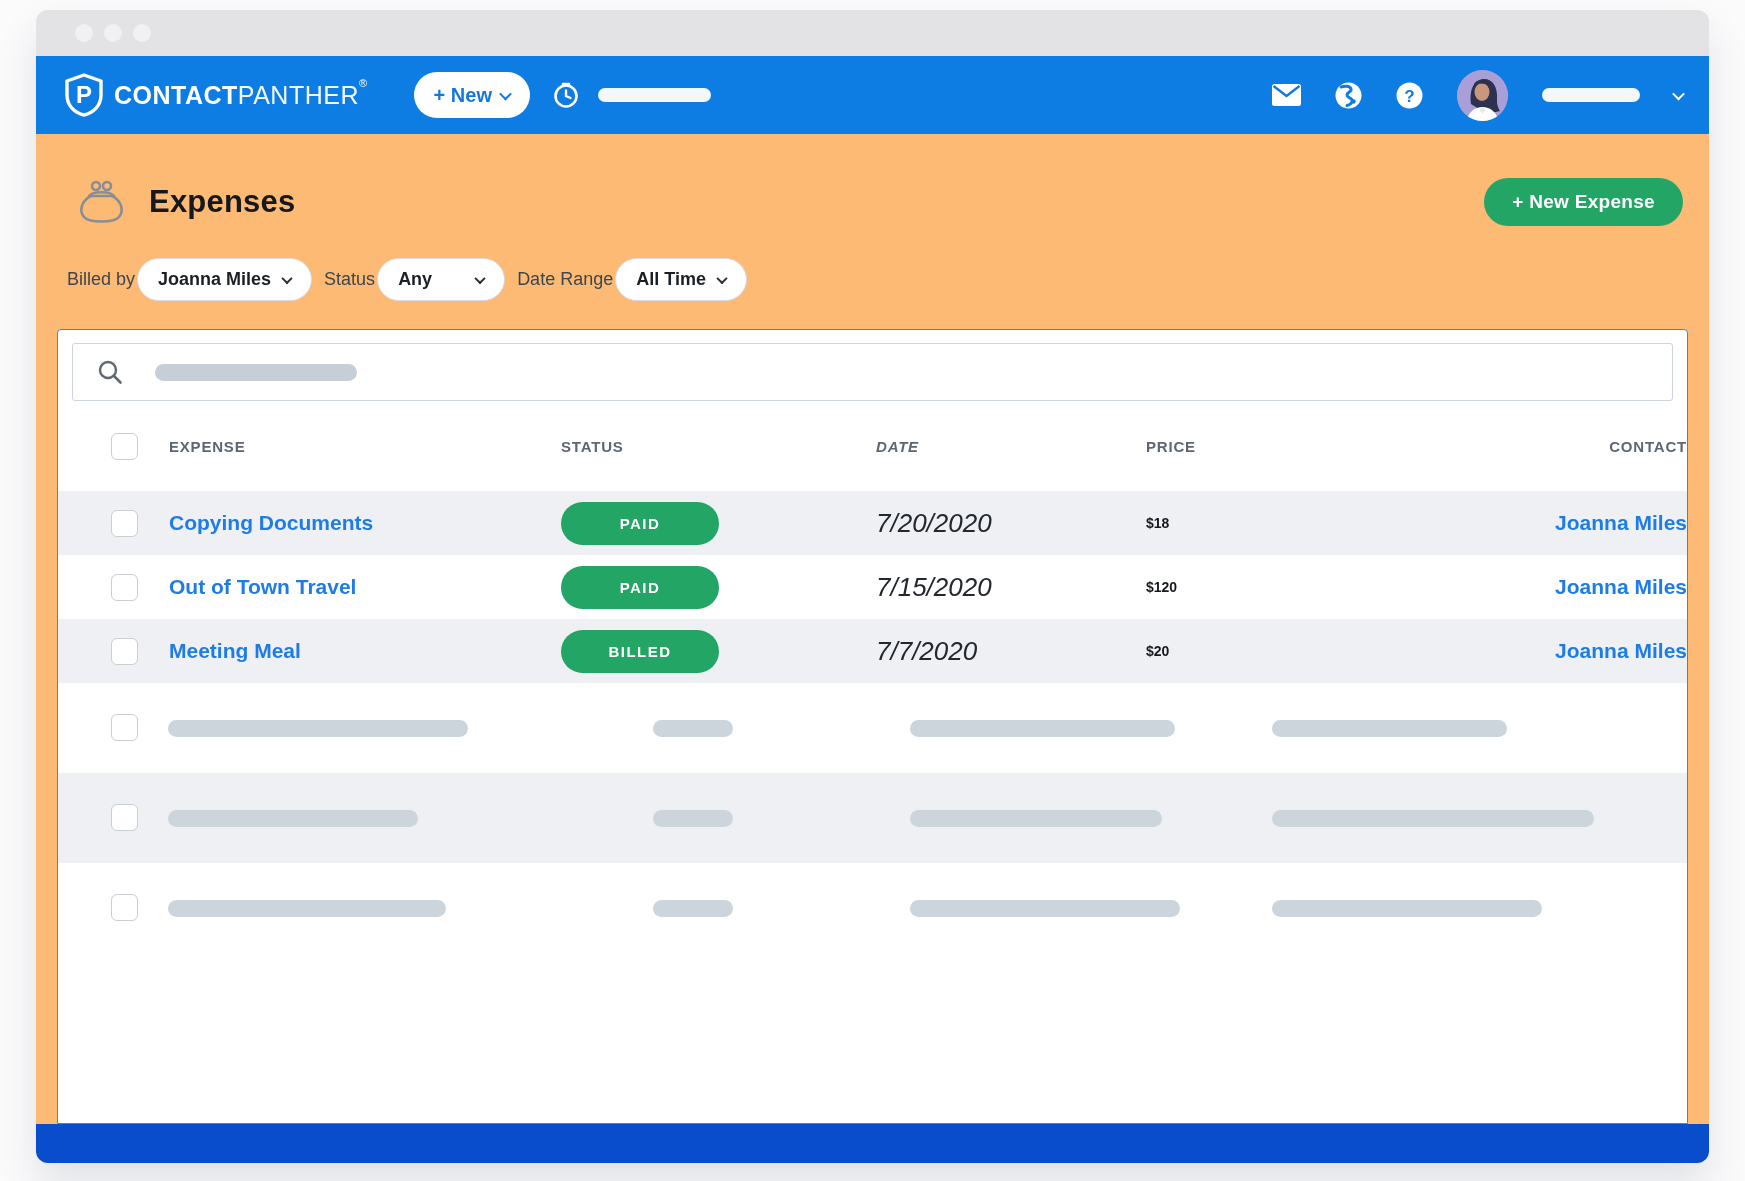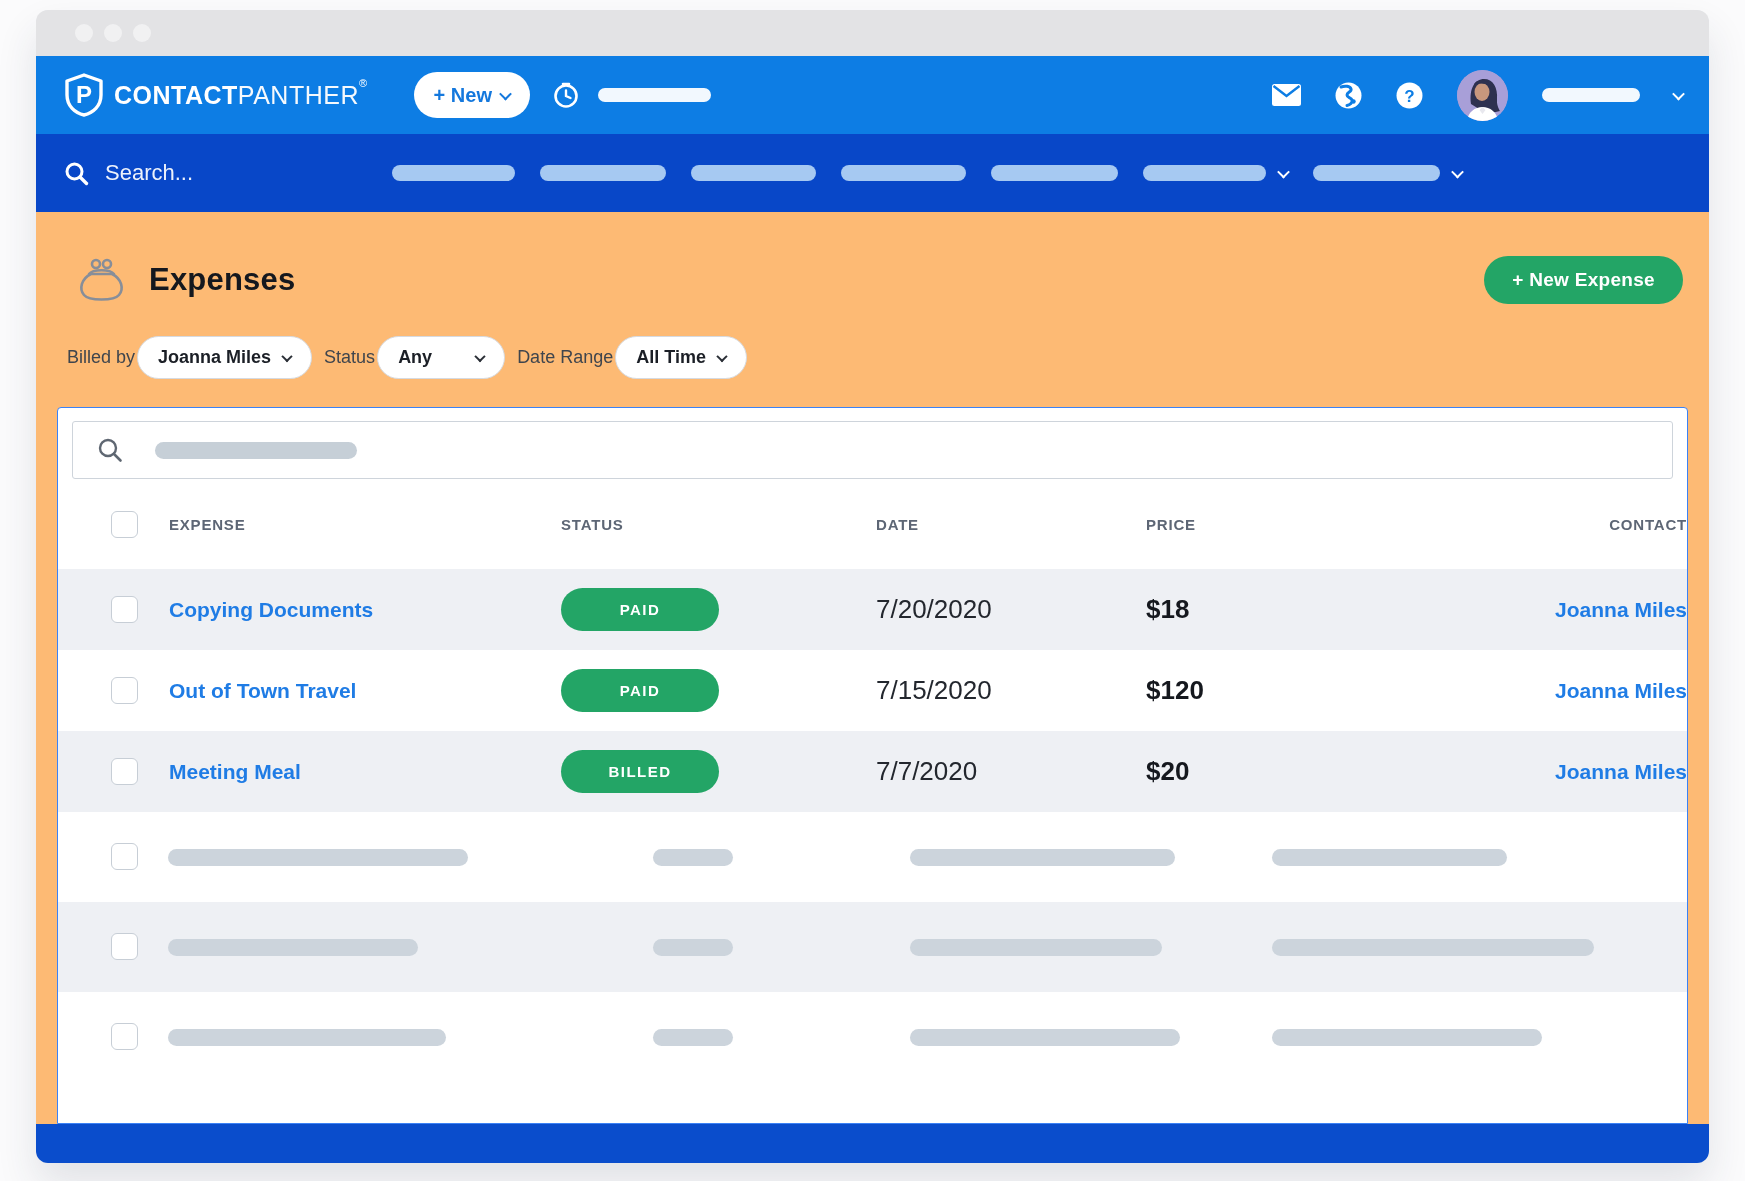--- a/index.html
+++ b/index.html
@@ -61,31 +61,31 @@
   .table-search { margin:13px 14px 0 14px; height:58px; border:1px solid #ced4db; border-radius:3px;
                   display:flex; align-items:center; padding:0 24px; gap:32px; background:#fff; }
   .table-search .skel { width:202px; height:17px; border-radius:9px; background:#c6cfd7; }
 
   .grid-row { display:grid; grid-template-columns:95px 385px 320px 270px 230px 1fr; align-items:center; }
   .thead { height:90px; font-size:15px; font-weight:700; letter-spacing:.8px; color:#5d6675; }
   .cell-check { padding-left:53px; }
   .checkbox { width:27px; height:27px; border:1.5px solid #c7ced6; border-radius:6px; background:#fff; cursor:pointer; display:block; }
   .col-expense { padding-left:16px; }
   .col-status  { padding-left:23px; }
-  .col-date    { padding-left:18px; }
+  .col-date    { padding-left:18px;font-style:italic; }
   .col-price   { padding-left:18px; }
   .col-contact { padding-left:20px;text-align:right; }
 
-  .trow { height:81px; }
+  .trow { height:64px; }
   .trow.gray { background:#eef0f4; }
   .link { font-size:21px; font-weight:700; color:#1f7ce5; text-decoration:none; cursor:pointer; }
   .badge { display:inline-block; min-width:158px; text-align:center; background:#23a566; color:#fff;
            font-size:15px; font-weight:700; letter-spacing:1.5px; border-radius:22px; padding:13px 0; }
   .date-txt { font-size:26px; color:#23272e; }
-  .price-txt { font-size:26px; font-weight:700; color:#15181e; }
+  .price-txt { font-size:14px; font-weight:700; color:#15181e; }
 
   .skelrow { height:90px; position:relative; }
   .skelrow.gray { background:#eef0f4; }
   .skelrow .checkbox { position:absolute; left:53px; top:31px; }
   .sbar { position:absolute; top:37px; height:17px; border-radius:9px; background:#ccd4dc; }
   .sb-exp { left:110px; } .sb-st { left:595px; width:80px; } .sb-dt { left:852px; } .sb-ct { left:1214px; }
   .r4 .sb-exp{width:300px;} .r4 .sb-dt{width:265px;} .r4 .sb-ct{width:235px;}
   .r5 .sb-exp{width:250px;} .r5 .sb-dt{width:252px;} .r5 .sb-ct{width:322px;}
   .r6 .sb-exp{width:278px;} .r6 .sb-dt{width:270px;} .r6 .sb-ct{width:270px;}
 
@@ -153,40 +153,20 @@
           <path d="M25.5 37 l-3 3 3 4 3-4 Z" fill="#e8e8ee"></path>
         </svg>
       </button>
       <div class="bar-white" style="width:98px;"></div>
       <button class="caret-btn">
         <span class="chev"></span>
       </button>
     </div>
   </div>
 
-  <div class="navbar">
-    <div class="nav-search">
-      <svg width="25" height="25" viewBox="0 0 25 25">
-        <circle cx="10.5" cy="10.5" r="7.5" fill="none" stroke="#fff" stroke-width="3"></circle>
-        <path d="M16 16 L22.5 22.5" stroke="#fff" stroke-width="3.4" stroke-linecap="round"></path>
-      </svg>
-      <span class="nav-search-text">Search...</span>
-    </div>
-    <div class="nav-pills">
-      <span class="nav-pill" style="width:123px"></span>
-      <span class="nav-pill" style="width:126px"></span>
-      <span class="nav-pill" style="width:125px"></span>
-      <span class="nav-pill" style="width:125px"></span>
-      <span class="nav-pill" style="width:127px"></span>
-      <span class="nav-pill" style="width:123px"></span>
-      <span class="chev nav-caret"></span>
-      <span class="nav-pill" style="width:127px"></span>
-      <span class="chev nav-caret"></span>
-    </div>
-  </div>
 
   <div class="content">
 
     <div class="head-row">
       <svg width="50" height="46" viewBox="0 0 50 46" style="margin-left:20px;">
         <circle cx="19" cy="7" r="4" fill="none" stroke="#878e99" stroke-width="2.6"></circle>
         <circle cx="30" cy="7" r="4" fill="none" stroke="#878e99" stroke-width="2.6"></circle>
         <path d="M12 17 C16 12 33 12 37 17" fill="none" stroke="#878e99" stroke-width="2.6" stroke-linecap="round"></path>
         <path d="M14 17 C4 22 2 32 7 38 C12 44 37 44 42 38 C47 32 45 22 35 17 Z" fill="none" stroke="#878e99" stroke-width="2.6" stroke-linejoin="round"></path>
       </svg>

